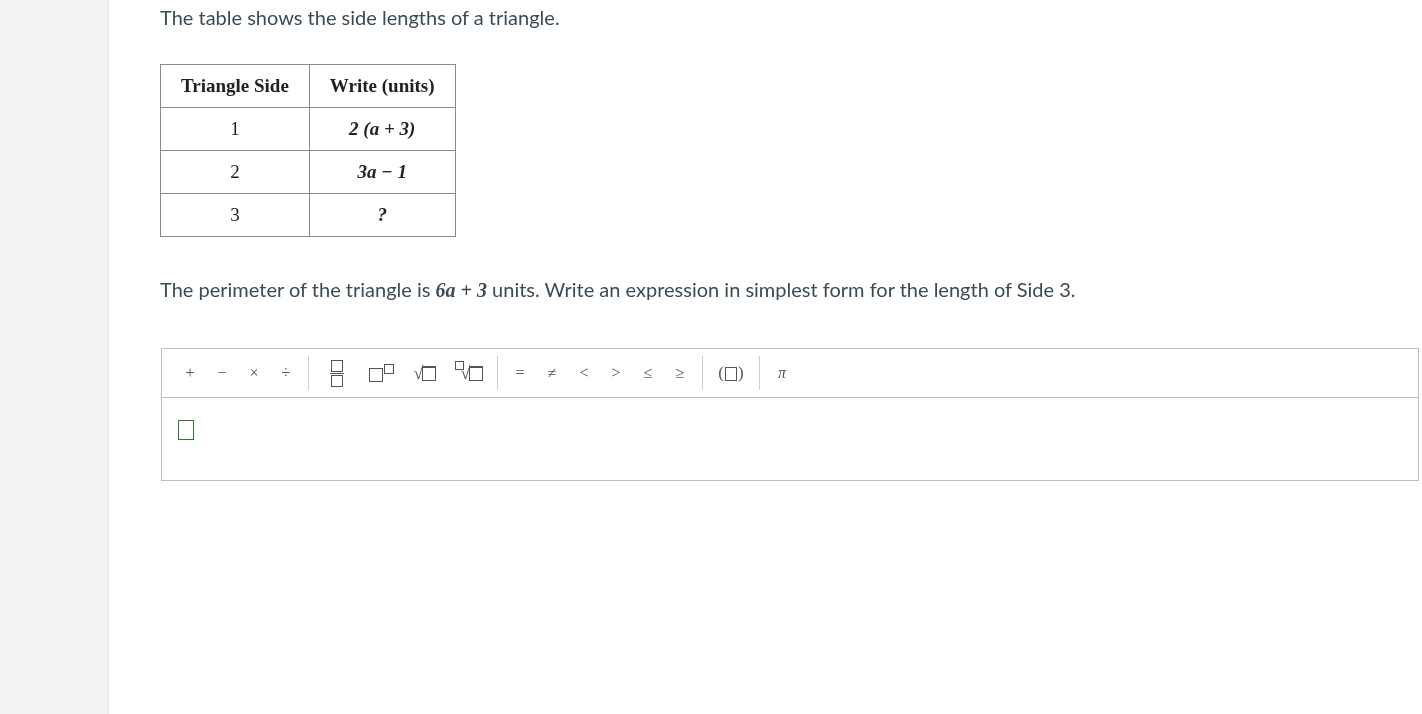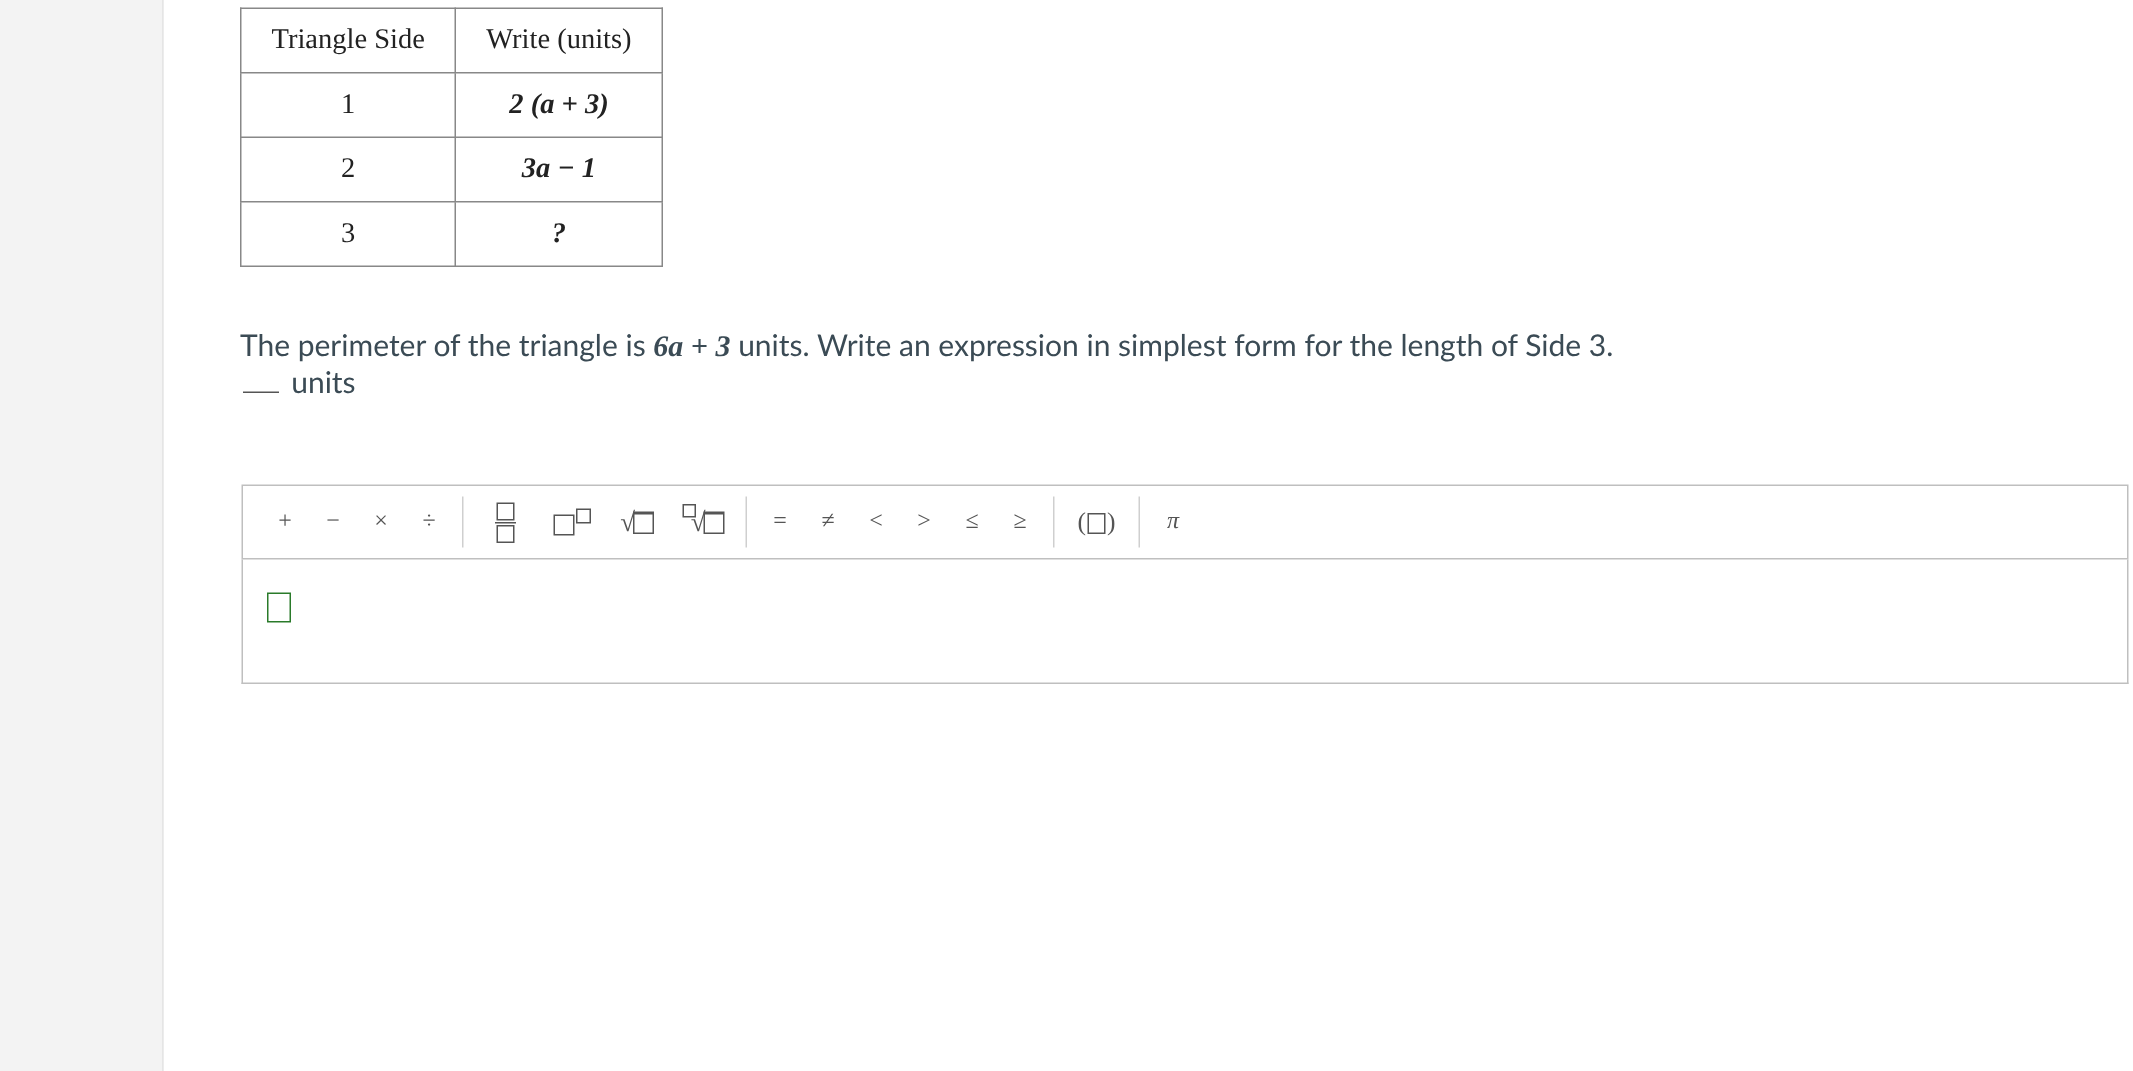--- a/index.html
+++ b/index.html
@@ -34,30 +34,31 @@
     }
     table.data th, table.data td {
       border: 1px solid #888;
       padding: 10px 20px;
       font-family: Georgia, "Times New Roman", serif;
       font-size: 19px;
       color: #222;
       text-align: center;
     }
     table.data th {
-      font-weight: normal;
+      font-weight: bold;
     }
     .expr {
       font-family: Georgia, "Times New Roman", serif;
       font-style: italic;
       font-weight: bold;
     }
     .question {
       color: #3b4b55;
       font-size: 20px;
+      margin-bottom: 45px;
     }
     .answer-line {
       margin-bottom: 55px;
       color: #3b4b55;
       font-size: 20px;
       padding-left: 2px;
     }
     .blank {
       display: inline-block;
       width: 24px;
@@ -177,20 +178,21 @@
     .wide {
       width: 44px;
     }
   </style>
 </head>
 <body>
 
 <div class="left-stripe"></div>
 
 <div class="page">
+  <div class="intro">The table shows the side lengths of a triangle.</div>
 
   <table class="data">
     <thead>
       <tr>
         <th>Triangle Side</th>
         <th>Write (units)</th>
       </tr>
     </thead>
     <tbody>
       <tr>
@@ -205,24 +207,20 @@
         <td>3</td>
         <td class="expr">?</td>
       </tr>
     </tbody>
   </table>
 
   <div class="question">
     <span>The perimeter of the triangle is </span><span class="expr">6<i>a</i> + 3</span><span> units. Write an expression in simplest form for the length of Side 3.</span>
   </div>
 
-  <div class="answer-line">
-    <span class="blank"></span>
-    <span>units</span>
-  </div>
 
   <div class="editor">
     <div class="toolbar">
       <span class="tb-btn">+</span>
       <span class="tb-btn">−</span>
       <span class="tb-btn">×</span>
       <span class="tb-btn">÷</span>
       <span class="tb-sep"></span>
       <span class="tb-btn wide">
         <span class="frac">

